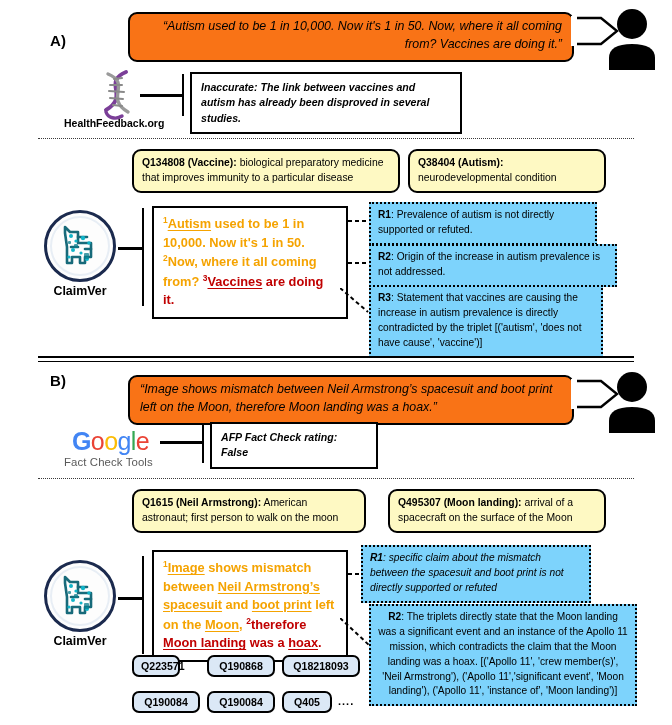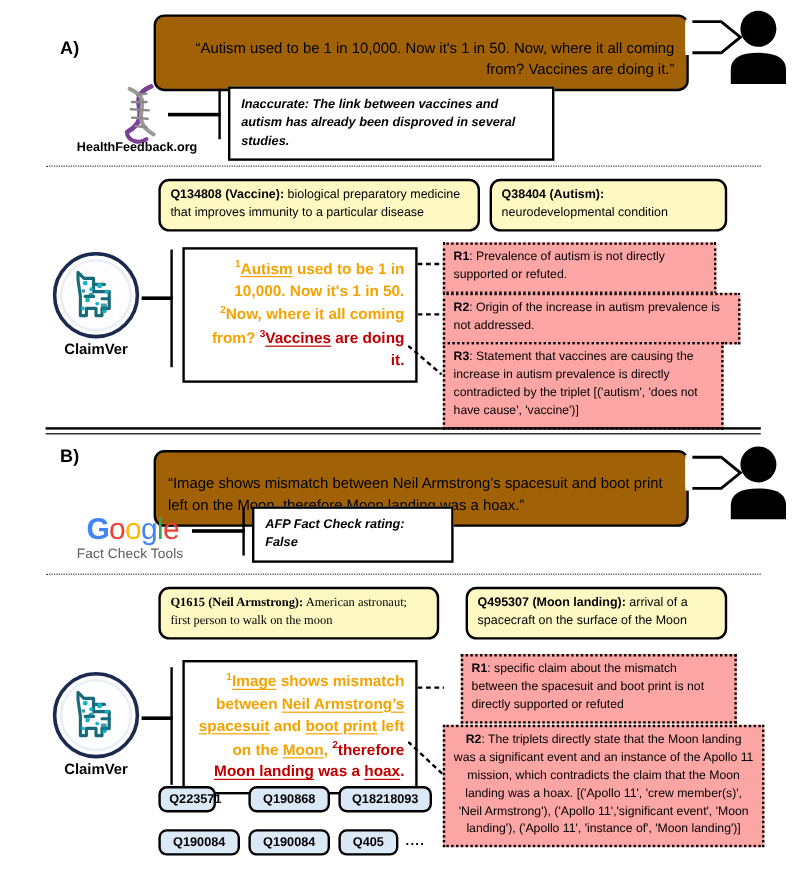--- a/index.html
+++ b/index.html
@@ -18,25 +18,26 @@
     position:absolute;
     font-size:15px; font-weight:bold;
     letter-spacing:.2px;
   }
 
   
   .bubble {
     position:absolute;
     border:2.4px solid #000;
     border-radius:9px;
-    background:#a16207;
-    padding:18px 10px 7px;
+    background:#f97316;
+    padding:4px 10px 7px;
     font-size:12.4px;
     line-height:1.42;
     text-align:right;
+    font-style:italic;
   }
   .bubble-tail {
     position:absolute;
     width:0; height:0;
   }
   .bubble-tail svg { display:block; }
 
   .person-icon { position:absolute; }
 
   
@@ -110,32 +111,31 @@
 
   
   .claim-box {
     position:absolute;
     border:2.6px solid #000;
     background:#fff;
     padding:6px 9px 7px;
     font-size:12.8px;
     font-weight:bold;
     line-height:1.44;
-    text-align:right;
   }
   .seg1 { color:#F5A300; }
   .seg2 { color:#C00000; }
   .u { text-decoration:underline; text-underline-offset:1.5px; }
   .sup { font-size:8.4px; vertical-align:super; font-weight:bold; }
 
   
   .r-box {
     position:absolute;
     border:2px dotted #000;
-    background:#fca5a5;
+    background:#7dd3fc;
     padding:4px 7px 5px;
     font-size:10.2px;
     line-height:1.46;
   }
   .r-box b { font-weight:bold; }
 
   
   .dash-line { position:absolute; }
 
   
@@ -314,21 +314,21 @@
 </div>
 <div class="g-sub" style="left:64px; top:456px;">Fact Check Tools</div>
 
 <div class="connector" style="left:160px; top:441px; width:44px; height:2.6px;"></div>
 <div class="connector-bar" style="left:202px; top:423px; height:40px;"></div>
 
 <div class="fc-box" style="left:210px; top:422px; width:168px;">AFP Fact Check rating: False</div>
 
 <div class="dotted-sep" style="left:38px; top:478px; width:596px;"></div>
 
-<div class="ent-box" style="left:132px; top:489px; width:234px;font-family:Liberation Serif, serif;">
+<div class="ent-box" style="left:132px; top:489px; width:234px;">
   <b><span>Q1615</span>
   <span>(Neil Armstrong)</span>:</b>
   <span>American astronaut; first person to walk on the moon</span>
 </div>
 <div class="ent-box" style="left:388px; top:489px; width:218px;">
   <b><span>Q495307</span>
   <span>(Moon landing)</span>:</b>
   <span>arrival of a spacecraft on the surface of the Moon</span>
 </div>
 
@@ -373,21 +373,21 @@
   <svg width="22" height="10">
       <line x1="0" y1="5" x2="22" y2="5" stroke="#000" stroke-width="2" stroke-dasharray="4,3"></line>
     </svg>
 </div>
 <div class="dash-line" style="left:340px; top:618px;">
   <svg width="32" height="30">
       <line x1="0" y1="0" x2="30" y2="28" stroke="#000" stroke-width="2" stroke-dasharray="4,3"></line>
     </svg>
 </div>
 
-<div class="r-box" style="left:384px; top:545px; width:230px;">
+<div class="r-box" style="left:361px; top:545px; width:230px;font-style:italic;">
   <b>R1</b><span>: </span><span>specific claim about the mismatch between the spacesuit and boot print is not directly supported or refuted</span>
 </div>
 <div class="r-box" style="left:369px; top:604px; width:268px;text-align:center;">
   <b>R2</b><span>: The triplets directly state that the Moon landing was a significant event and an instance of the Apollo 11 mission, which contradicts the claim that the Moon landing was a hoax. [('Apollo 11', 'crew member(s)', 'Neil Armstrong'), ('Apollo 11','significant event', 'Moon landing'), ('Apollo 11', 'instance of', 'Moon landing')]</span>
 </div>
 
 <div class="q-chip" style="left:132px; top:655px; width:48px;">Q223571</div>
 <div class="q-chip" style="left:207px; top:655px; width:68px;">Q190868</div>
 <div class="q-chip" style="left:282px; top:655px; width:78px;">Q18218093</div>
 <div class="q-chip" style="left:132px; top:691px; width:68px;">Q190084</div>

